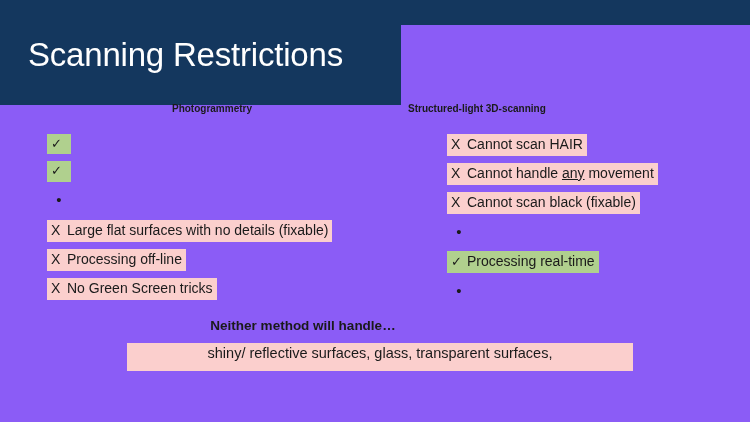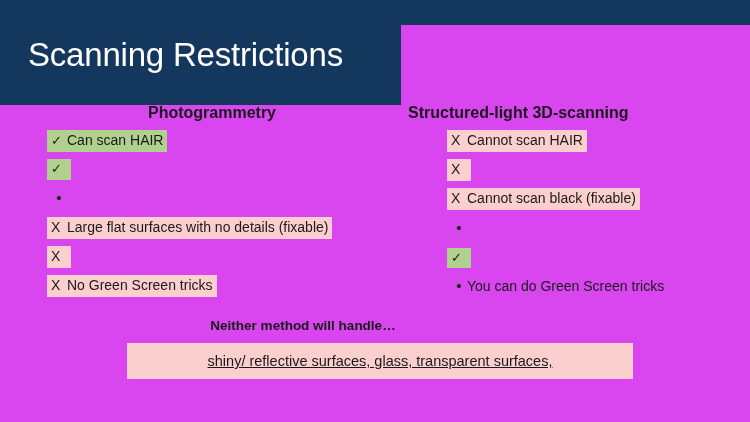--- a/index.html
+++ b/index.html
@@ -4,21 +4,21 @@
 <style>
   html, body {
     margin: 0;
     padding: 0;
     background: #ffffff;
   }
   .slide {
     position: relative;
     width: 750px;
     height: 422px;
-    background: #d946ef;
+    background: #8b5cf6;
     overflow: hidden;
     font-family: "Liberation Sans", sans-serif;
     color: #1a1a1a;
   }
 
   
   .title-bar-top {
     position: absolute;
     left: 0;
     top: 0;
@@ -48,25 +48,25 @@
 
   
   .col {
     position: absolute;
     top: 103px;
   }
   .col-left  { left: 22px;  width: 380px; }
   .col-right { left: 408px; width: 338px; }
 
   .col-head {
-    font-size: 16px;
+    font-size: 10px;
     font-weight: bold;
     text-align: center;
     color: #1a1a1a;
-    margin: 0 0 7px 0;
+    margin: 0 0 18px 0;
     line-height: 1.25;
   }
   .col-right .col-head { text-align: left; }
 
   .rows { margin: 0; padding: 0; list-style: none; }
 
   .row {
     display: flex;
     align-items: baseline;
     margin: 0 0 7px 0;
@@ -112,88 +112,88 @@
     text-align: center;
     margin: 0 0 6px 0;
     line-height: 1.25;
   }
   .footer-box {
     position: absolute;
     left: 127px;
     top: 25px;
     width: 506px;
     background: #fbcfcd;
-    padding: 8px 0 7px 0;
+    padding: 0 0 7px 0;
     text-align: center;
     font-size: 14.5px;
     line-height: 1.45;
     box-sizing: border-box;
-    text-decoration: underline;
   }
   .footer-box div { white-space: nowrap; }
 </style>
 </head>
 <body>
 
 <div class="slide">
 
   <div class="title-bar-top"></div>
   <div class="title-block"></div>
   <div class="title-text">Scanning Restrictions</div>
 
   <div class="col col-left">
     <div class="col-head">Photogrammetry</div>
     <ul class="rows" id="list-left">
         <li class="row hl-green">
           <span class="mark check">✓</span>
-          <span class="txt">Can scan HAIR</span>
         </li>
         <li class="row hl-green">
           <span class="mark check">✓</span>
         </li>
         <li class="row">
           <span class="mark bullet">•</span>
         </li>
         <li class="row hl-pink">
           <span class="mark x">X</span>
           <span class="txt">Large flat surfaces with no details (fixable)</span>
         </li>
         <li class="row hl-pink">
           <span class="mark x">X</span>
+          <span class="txt">Processing off-line</span>
         </li>
         <li class="row hl-pink">
           <span class="mark x">X</span>
           <span class="txt">No Green Screen tricks</span>
         </li>
       </ul>
   </div>
 
   <div class="col col-right">
     <div class="col-head">Structured-light 3D-scanning</div>
     <ul class="rows" id="list-right">
         <li class="row hl-pink">
           <span class="mark x">X</span>
           <span class="txt">Cannot scan HAIR</span>
         </li>
         <li class="row hl-pink">
           <span class="mark x">X</span>
+          <span class="txt">Cannot handle <u>any</u> movement</span>
         </li>
         <li class="row hl-pink">
           <span class="mark x">X</span>
           <span class="txt">Cannot scan black (fixable)</span>
         </li>
         <li class="row">
           <span class="mark bullet">•</span>
         </li>
         <li class="row hl-green">
           <span class="mark check">✓</span>
+          <span class="txt">Processing real-time</span>
         </li>
         <li class="row">
           <span class="mark bullet">•</span>
-          <span class="txt">You can do Green Screen tricks</span>
         </li>
       </ul>
   </div>
 
   <div class="footer">
     <div class="footer-head">Neither method will handle…</div>
     <div class="footer-box" id="footer-box">
         <div>shiny/ reflective surfaces, glass, transparent surfaces,</div>
       </div>
   </div>

